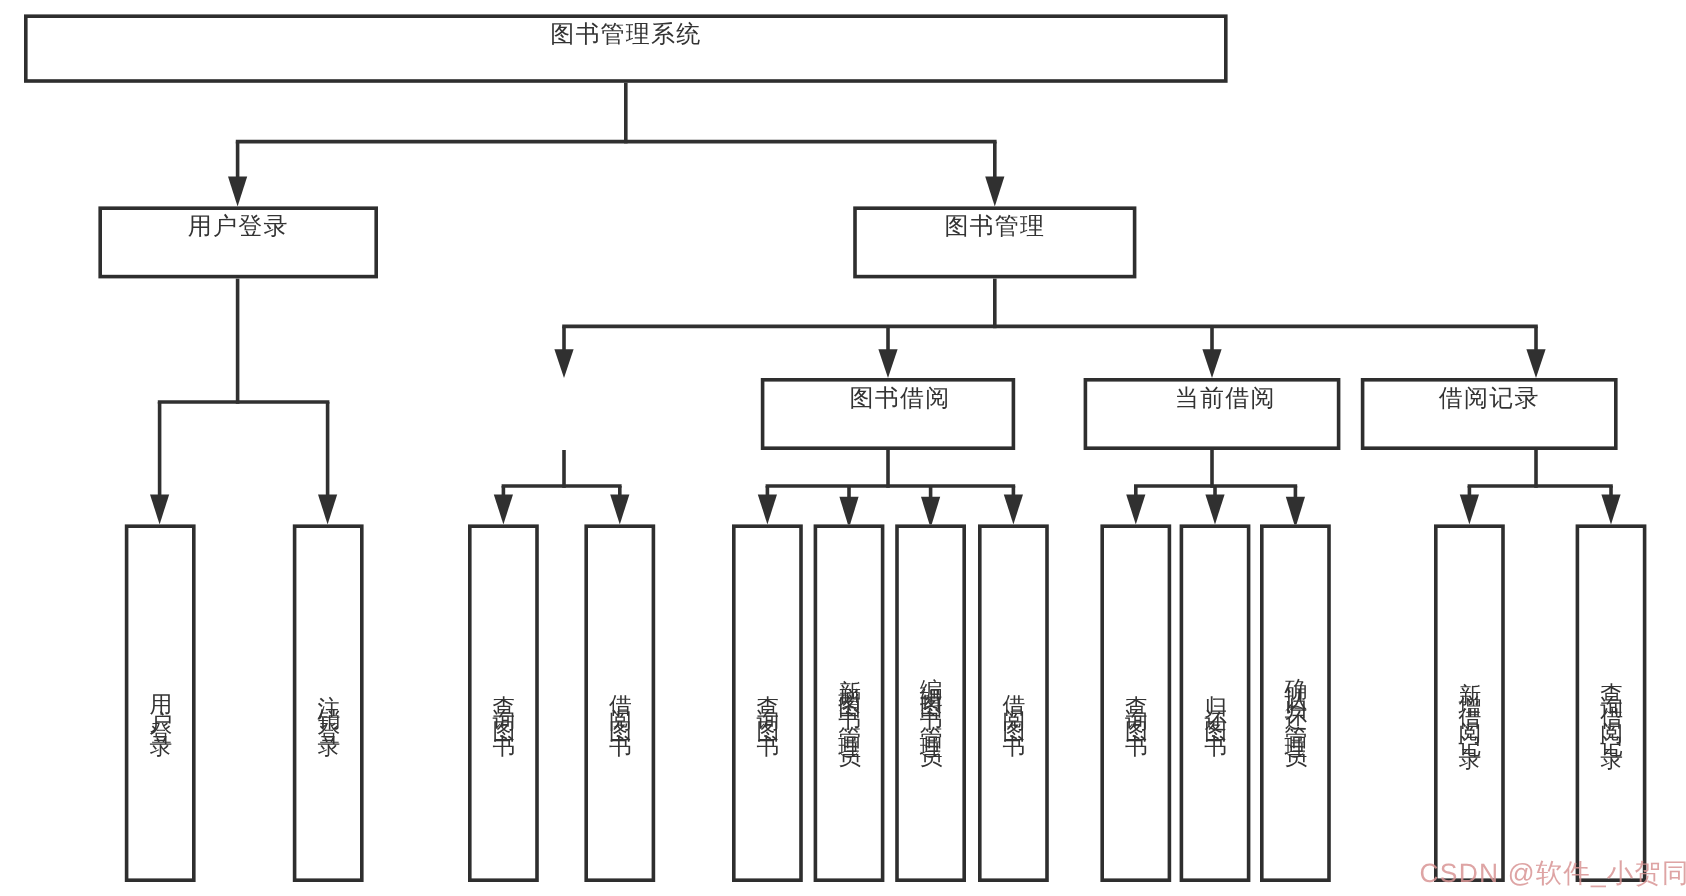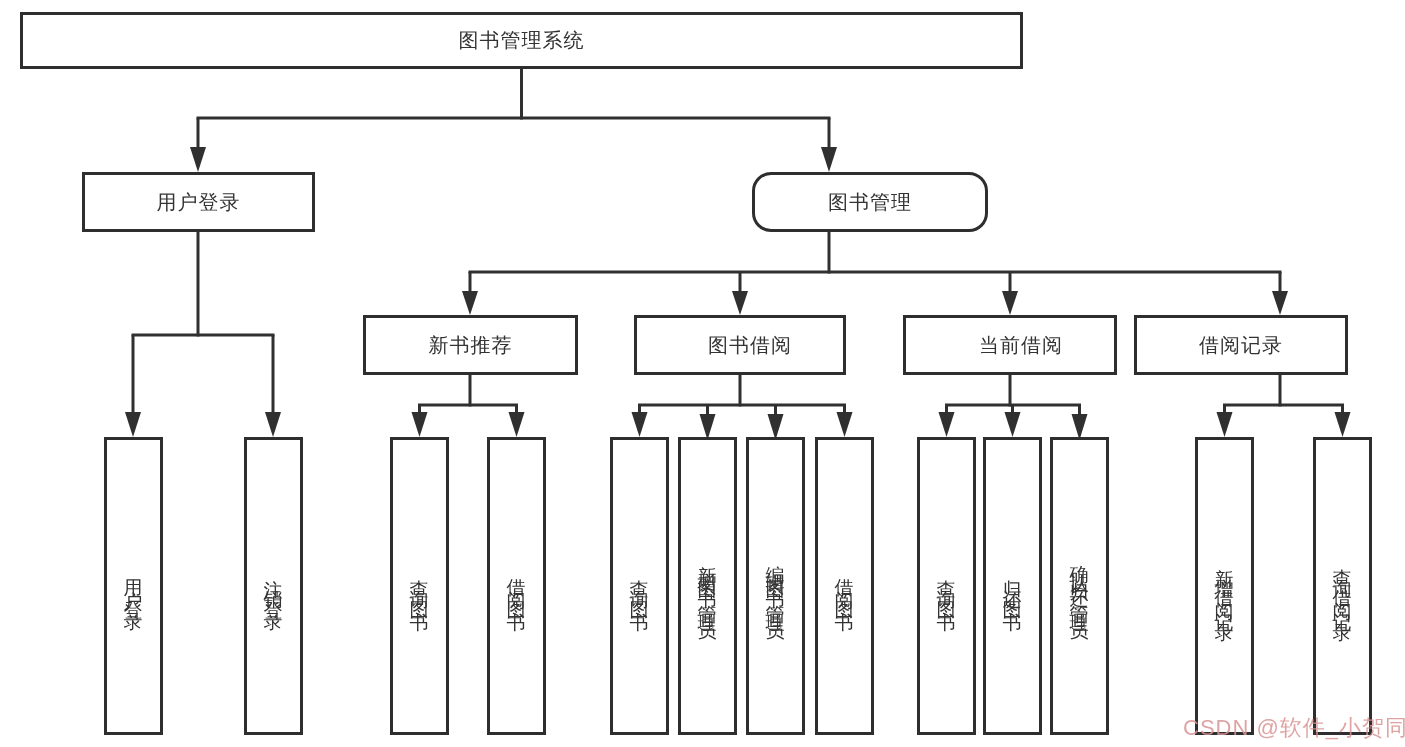--- a/index.html
+++ b/index.html
@@ -19,21 +19,20 @@
     left: 0; top: 0;
     width: 1405px;
     height: 747px;
   }
   .box {
     position: absolute;
     box-sizing: border-box;
     border: 3px solid #2e2e2e;
     background: #ffffff;
     display: flex;
-    align-items: center;
     justify-content: center;
     color: #333333;
     font-size: 20px;
     letter-spacing: 1px;
     z-index: 2;
   }
   .vbox {
     writing-mode: vertical-rl;
     text-orientation: mixed;
     font-size: 19px;
@@ -43,21 +42,21 @@
   }
   .vbox.long { letter-spacing: 8px; }
   #connectors {
     position: absolute;
     left: 0; top: 0;
     z-index: 1;
   }
   
   .n-root  { left: 20px;   top: 12px;  width: 1003px; height: 57px; }
   .n-l2a   { left: 82px;   top: 172px; width: 233px;  height: 60px; }
-  .n-l2b   { left: 752px;  top: 172px; width: 236px;  height: 60px; border-radius: 19px; }
+  .n-l2b   { left: 711px;  top: 172px; width: 236px;  height: 60px; }
   .n-l3a   { left: 363px;  top: 315px; width: 215px;  height: 60px; }
   .n-l3b   { left: 634px;  top: 315px; width: 212px;  height: 60px; padding-left: 20px; }
   .n-l3c   { left: 903px;  top: 315px; width: 214px;  height: 60px; padding-left: 22px; }
   .n-l3d   { left: 1134px; top: 315px; width: 214px;  height: 60px; }
   .leaf    { top: 437px; width: 59px; height: 298px; }
   .n-g1a { left: 104px; }
   .n-g1b { left: 244px; }
   .n-g2a { left: 390px; }
   .n-g2b { left: 487px; }
   .n-g3a { left: 610px; }
@@ -162,23 +161,20 @@
     <span>图书管理系统</span>
   </div>
 
   <div class="box n-l2a">
     <span>用户登录</span>
   </div>
   <div class="box n-l2b">
     <span>图书管理</span>
   </div>
 
-  <div class="box n-l3a">
-    <span>新书推荐</span>
-  </div>
   <div class="box n-l3b">
     <span>图书借阅</span>
   </div>
   <div class="box n-l3c">
     <span>当前借阅</span>
   </div>
   <div class="box n-l3d">
     <span>借阅记录</span>
   </div>
 

